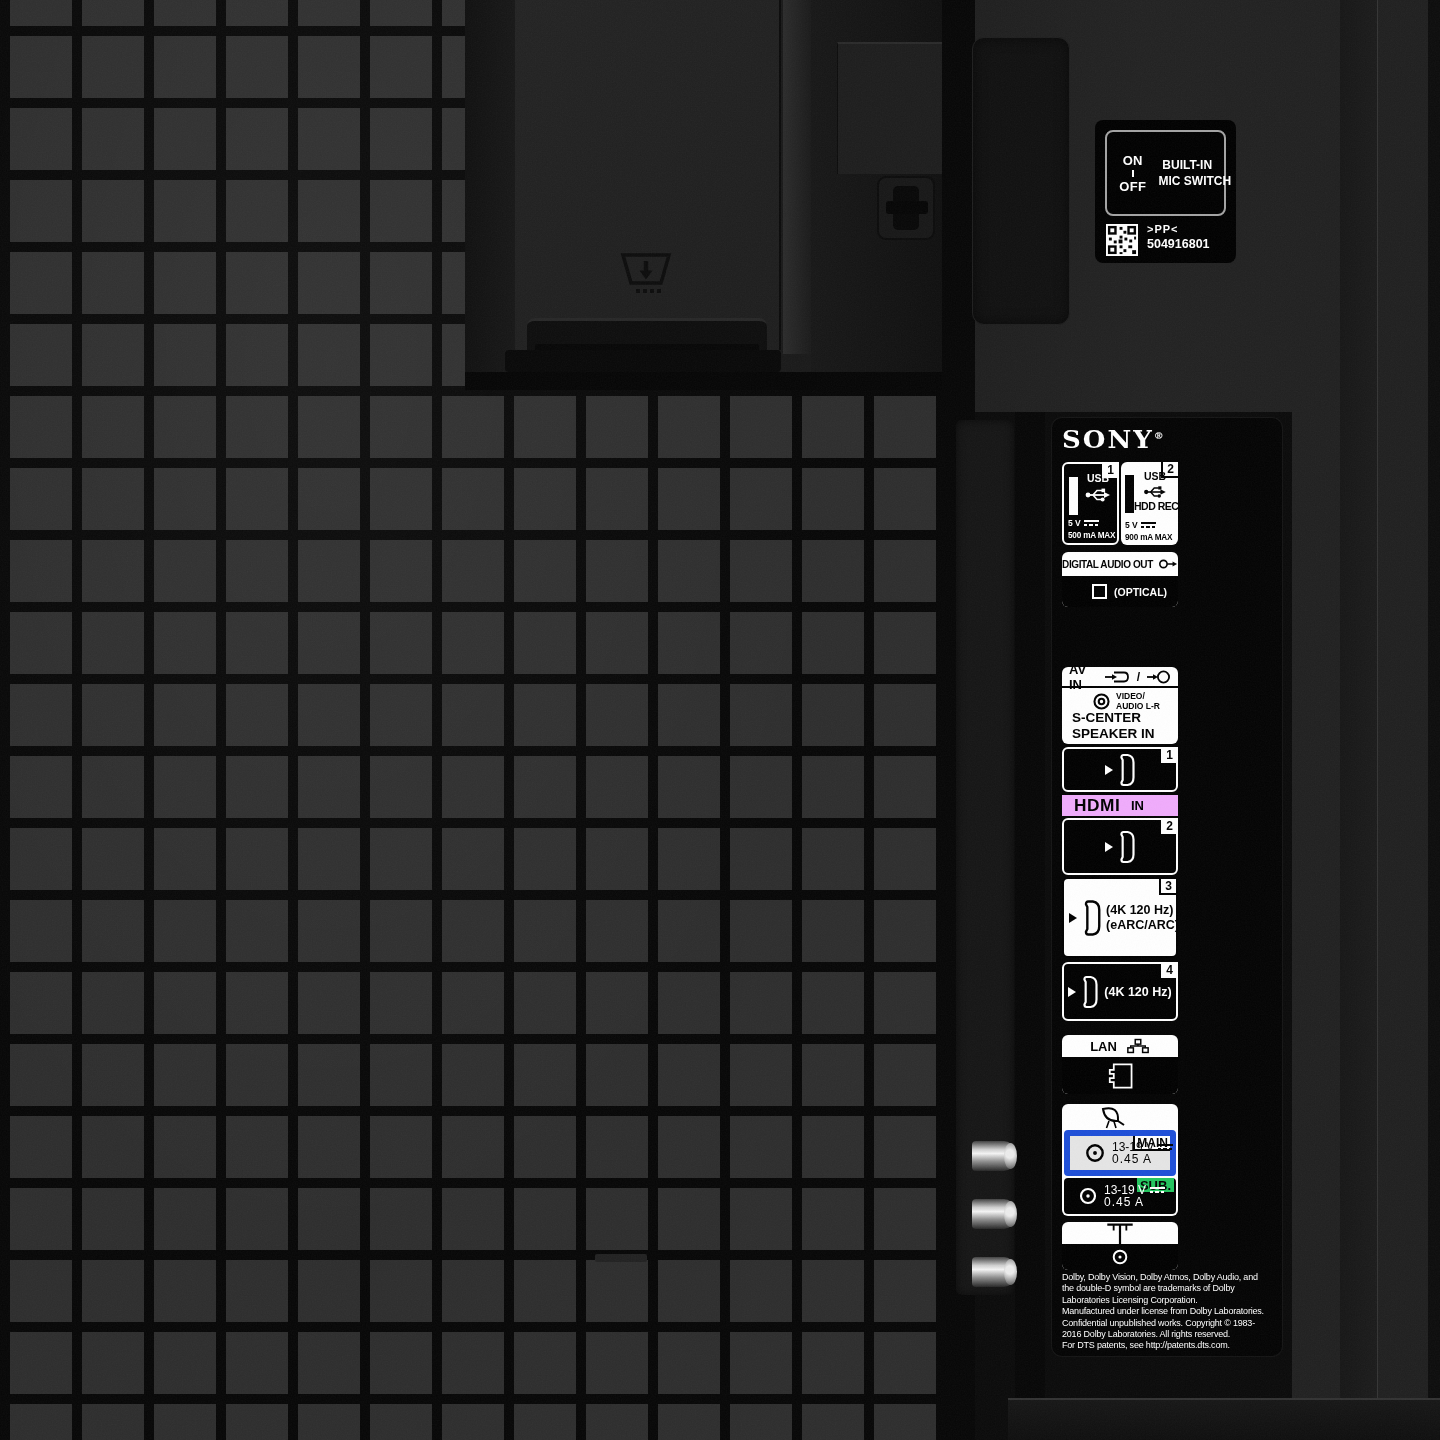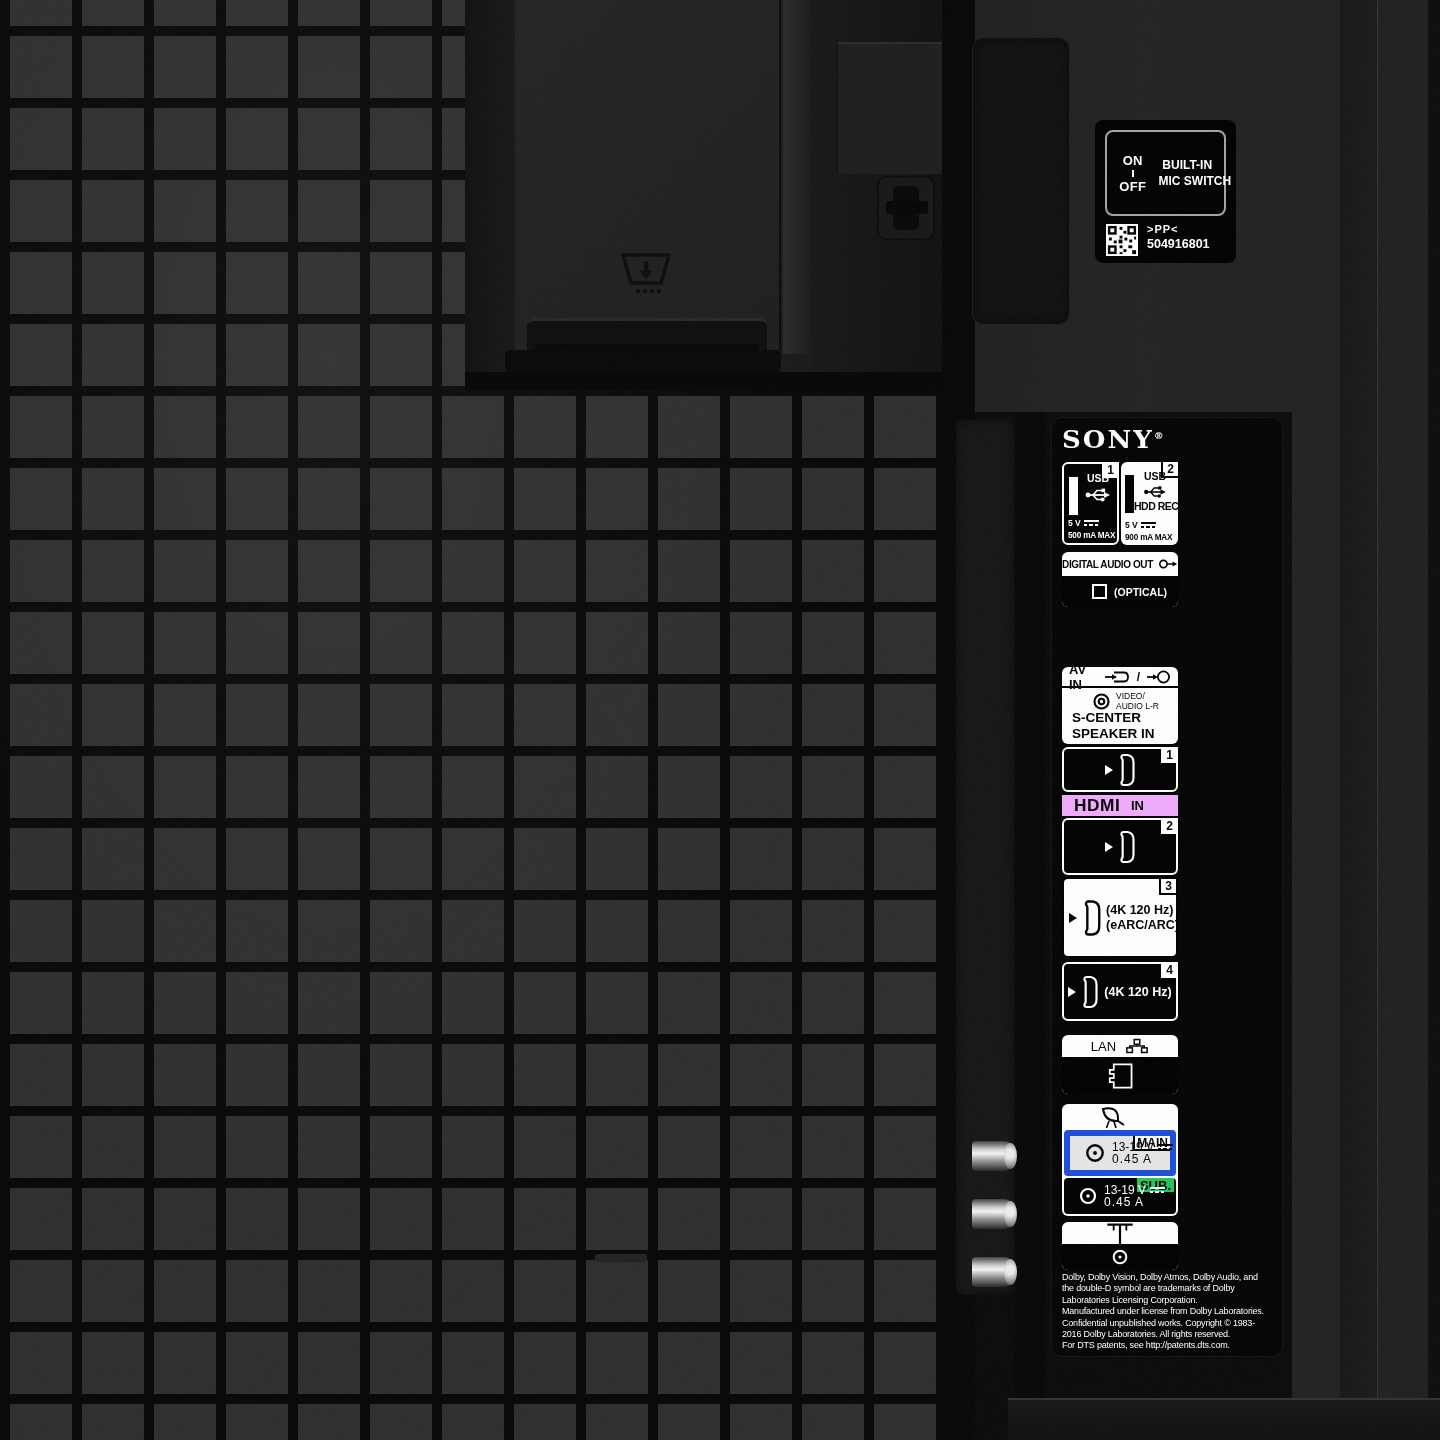--- a/index.html
+++ b/index.html
@@ -87,39 +87,39 @@
   
   #dao{top:134px;height:55px;overflow:hidden;}
   .dao-head{height:24px;display:flex;align-items:center;justify-content:center;gap:5px;font-size:10px;font-weight:bold;letter-spacing:-.4px;white-space:nowrap;}
   .dao-body{position:absolute;left:0;right:0;top:24px;bottom:0;background:#000;color:#fff;display:flex;align-items:center;gap:7px;padding-left:30px;font-size:10.5px;font-weight:bold;}
   .optical-square{width:15px;height:15px;border:2px solid #fff;}
 
   
   #av{top:249px;height:77px;}
   .av-head{height:21px;border-bottom:2px solid #000;display:flex;align-items:center;padding:0 7px;font-size:13px;font-weight:bold;gap:7px;}
   .av-mid{position:absolute;left:30px;top:25px;display:flex;align-items:center;gap:5px;}
-  .av-mid-text{font-size:8.5px;font-weight:normal;line-height:9.5px;white-space:nowrap;}
+  .av-mid-text{font-size:8.5px;font-weight:bold;line-height:9.5px;white-space:nowrap;}
   .av-bottom{position:absolute;left:10px;top:43px;font-size:13.5px;font-weight:bold;line-height:16px;white-space:nowrap;}
 
   
   .plug-group{display:flex;align-items:center;gap:3px;}
   .play-arrow{width:0;height:0;border-top:5px solid transparent;border-bottom:5px solid transparent;border-left:8px solid currentColor;}
   #hdmi1{top:329px;height:45px;display:flex;align-items:center;justify-content:center;}
   #hdmi-band{position:absolute;left:10px;top:377px;width:116px;height:21px;background:#f0abfc;color:#000;display:flex;align-items:center;padding-left:12px;}
   .hdmi-logo{font-weight:bold;font-size:16px;letter-spacing:.5px;transform:scaleX(1.08) scaleY(1.05);transform-origin:left center;}
   .hdmi-in{font-size:13px;font-weight:bold;margin-left:14px;}
   #hdmi2{top:400px;height:57px;display:flex;align-items:center;justify-content:center;}
   #hdmi3{top:459px;height:81px;border:2px solid #000;display:flex;align-items:center;justify-content:center;gap:4px;padding-left:8px;}
   .hdmi3-text{font-size:12.5px;font-weight:bold;line-height:15px;white-space:nowrap;}
   #hdmi4{top:544px;height:59px;display:flex;align-items:center;justify-content:center;gap:5px;}
   .hdmi4-text{font-size:12.5px;font-weight:bold;white-space:nowrap;}
 
   
   #lan{top:617px;height:59px;overflow:hidden;}
-  .lan-head{height:22px;display:flex;align-items:center;justify-content:center;gap:9px;font-size:13px;font-weight:normal;}
+  .lan-head{height:22px;display:flex;align-items:center;justify-content:center;gap:9px;font-size:13px;font-weight:bold;}
   .lan-body{position:absolute;left:0;right:0;top:22px;bottom:0;background:#000;display:flex;align-items:center;justify-content:center;}
 
   
   #sat{top:686px;height:112px;overflow:hidden;}
   .sat-dish{position:absolute;left:36px;top:1px;}
   .sat-sec{position:absolute;left:2px;width:112px;border-radius:4px;}
   .sat-main{top:26px;height:46px;background:#e5e5e5;border:6px solid #1d4ed8;}
   .sat-sub{top:74px;height:36px;background:#000;color:#fff;}
   .sat-flex{position:absolute;left:14px;top:0;bottom:0;display:flex;align-items:center;gap:6px;}
   .sat-text{font-size:12px;font-weight:normal;line-height:12.5px;white-space:nowrap;}

